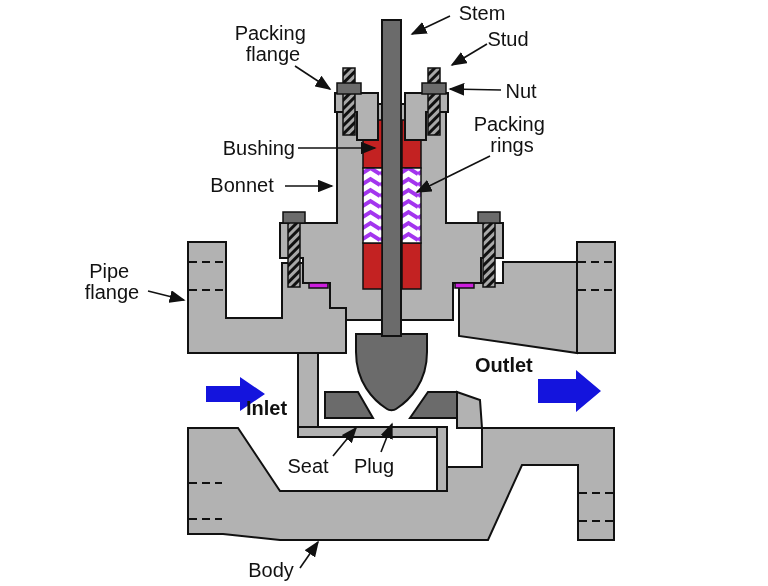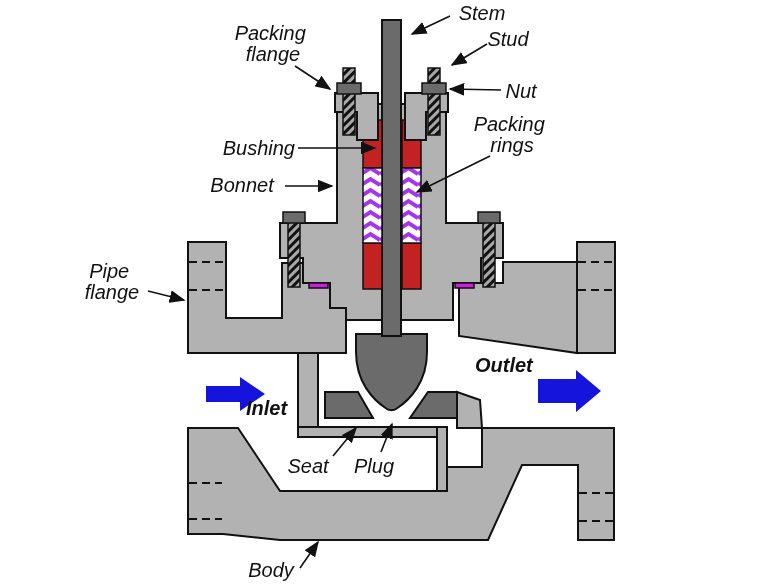--- a/index.html
+++ b/index.html
@@ -1,16 +1,16 @@
 <!DOCTYPE html>
 <html><head>
 <meta charset="utf-8">
 <style>
   html,body{margin:0;padding:0;background:#fff;}
-  .stage{position:relative;width:768px;height:586px;background:#fff;overflow:hidden;font-style:italic;}
+  .stage{position:relative;width:768px;height:586px;background:#fff;overflow:hidden;}
   svg{display:block;}
   .outlined{stroke:#111;stroke-width:2;stroke-linejoin:miter;}
   .thin{stroke:#111;stroke-width:1.5;}
   .dash{stroke:#111;stroke-width:2;stroke-dasharray:8 5;fill:none;}
   .leader{stroke:#111;stroke-width:1.6;fill:none;}
   text{font-family:"Liberation Sans", sans-serif;font-size:20px;fill:#111;}
   text.blue{font-weight:bold;}
 </style>
 </head>
 <body>

